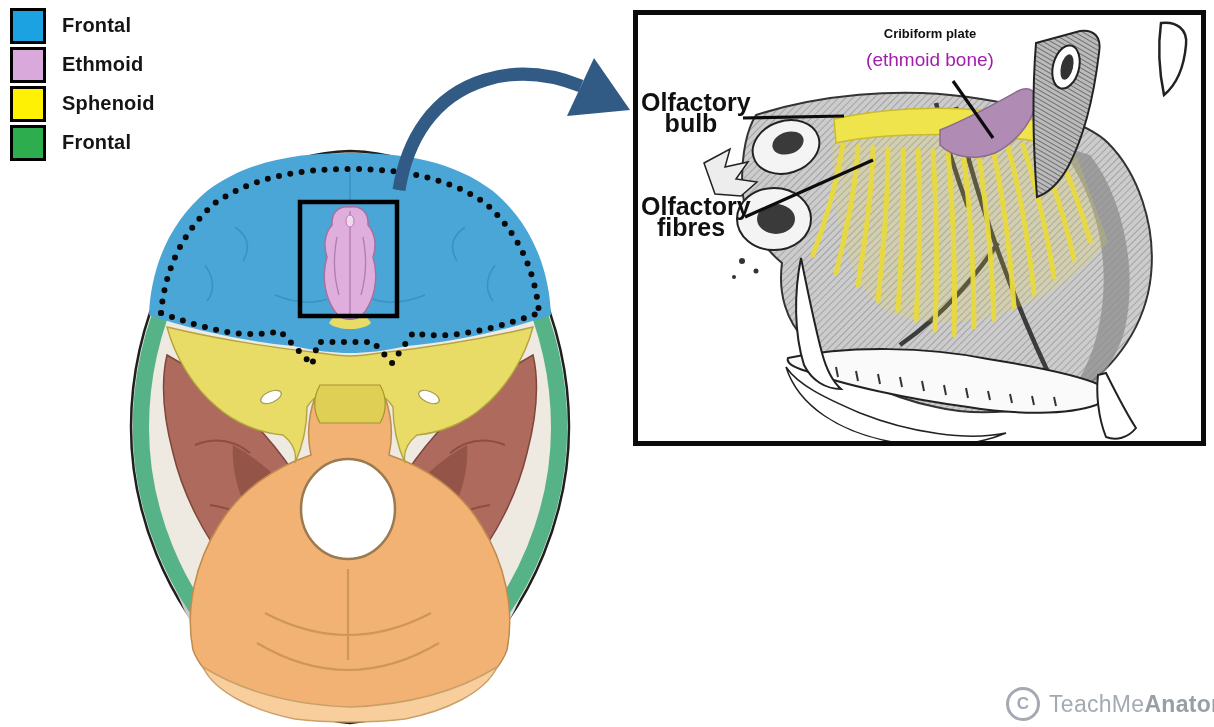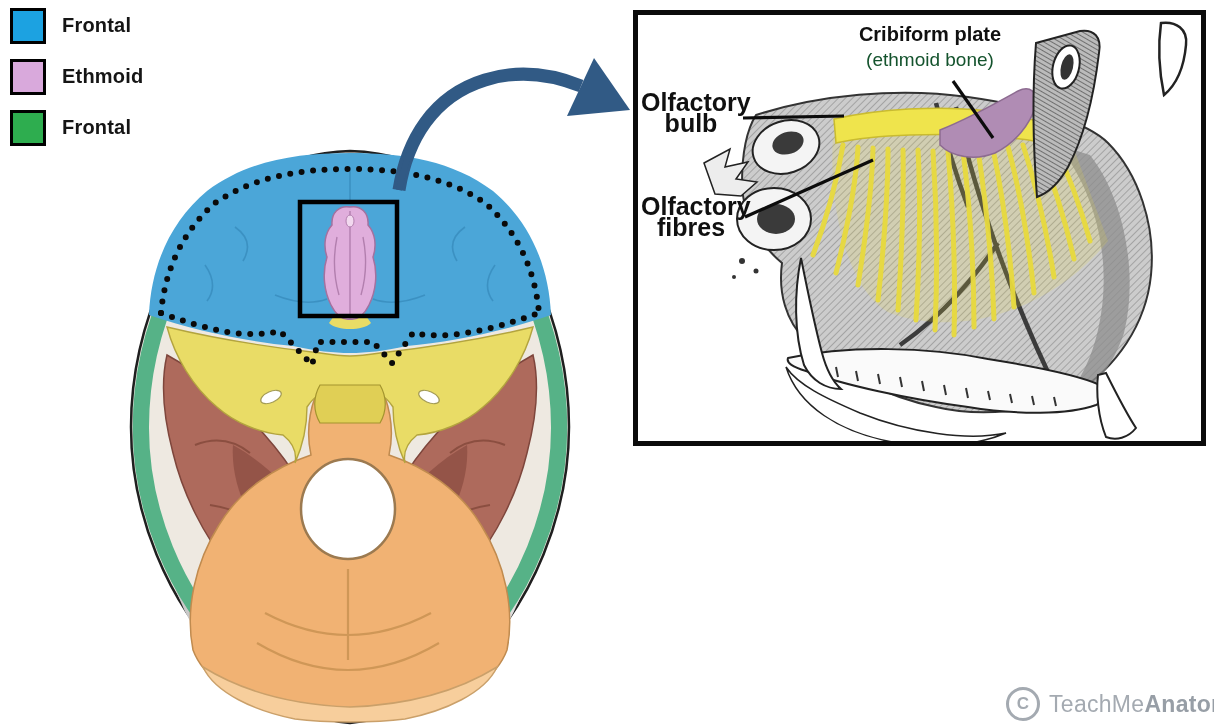--- a/index.html
+++ b/index.html
@@ -1,38 +1,38 @@
 <!DOCTYPE html>
 <html><head>
 <meta charset="utf-8">
 <style>
   html,body{margin:0;padding:0;}
   body{width:1214px;height:727px;position:relative;background:#fff;overflow:hidden;
        font-family:"Liberation Sans", sans-serif;}
 
   
-  .legend{position:absolute;left:10px;top:10px;display:flex;flex-direction:column;gap:20px;}
+  .legend{position:absolute;left:10px;top:10px;display:flex;flex-direction:column;gap:8px;}
   .legend-row{display:flex;align-items:center;gap:16px;height:31px;}
   .swatch{width:30px;height:30px;border:3px solid #000;box-sizing:content-box;flex:0 0 auto;}
   .legend-label{font-size:20px;font-weight:bold;color:#151515;letter-spacing:.2px;}
 
   
   .skull-wrap{position:absolute;left:115px;top:145px;width:470px;height:582px;}
 
   
   .arrow-wrap{position:absolute;left:385px;top:40px;width:260px;height:165px;}
 
   
   .inset{position:absolute;left:633px;top:10px;width:573px;height:436px;
          border:5px solid #0b0b0b;background:#fff;box-sizing:border-box;}
   .inset svg{position:absolute;left:0;top:0;}
   .inset-label{position:absolute;color:#101010;text-align:center;white-space:pre-line;
                font-weight:bold;line-height:21px;font-size:25px;}
-  .lbl-cribiform{left:795px;top:22px;width:270px;font-size:20px;line-height:24px;}
-  .lbl-cribiform-sub{left:795px;top:49px;width:270px;font-weight:normal;font-size:19px;color:#14532d;}
+  .lbl-cribiform{left:795px;top:22px;width:270px;font-size:13px;line-height:24px;}
+  .lbl-cribiform-sub{left:795px;top:49px;width:270px;font-weight:normal;font-size:19px;color:#a21caf;}
   .lbl-bulb{left:641px;top:92px;width:100px;}
   .lbl-fibres{left:641px;top:196px;width:100px;}
 
   
   .watermark{position:absolute;left:1006px;top:687px;display:flex;align-items:center;gap:9px;
              color:#a4aab1;}
   .c-circle{width:28px;height:28px;border-radius:50%;border:3px solid #a4aab1;display:flex;
             align-items:center;justify-content:center;font-size:17px;font-weight:bold;color:#a4aab1;}
   .wm-text{font-size:23px;color:#a4aab1;letter-spacing:.3px;}
   .wm-bold{font-weight:bold;color:#979ea6;}
@@ -41,20 +41,24 @@
 <body>
 
 <div class="legend">
   <div class="legend-row">
     <span class="swatch" style="background: rgb(28, 162, 225);"></span>
     <span class="legend-label">Frontal</span>
   </div>
   <div class="legend-row">
     <span class="swatch" style="background: rgb(217, 169, 220);"></span>
     <span class="legend-label">Ethmoid</span>
+  </div>
+  <div class="legend-row">
+    <span class="swatch" style="background: rgb(255, 241, 4);"></span>
+    <span class="legend-label">Sphenoid</span>
   </div>
   <div class="legend-row">
     <span class="swatch" style="background: rgb(46, 173, 79);"></span>
     <span class="legend-label">Frontal</span>
   </div>
 </div>
 
 <div class="skull-wrap">
 <svg width="470" height="582" viewBox="0 0 470 582">
 

